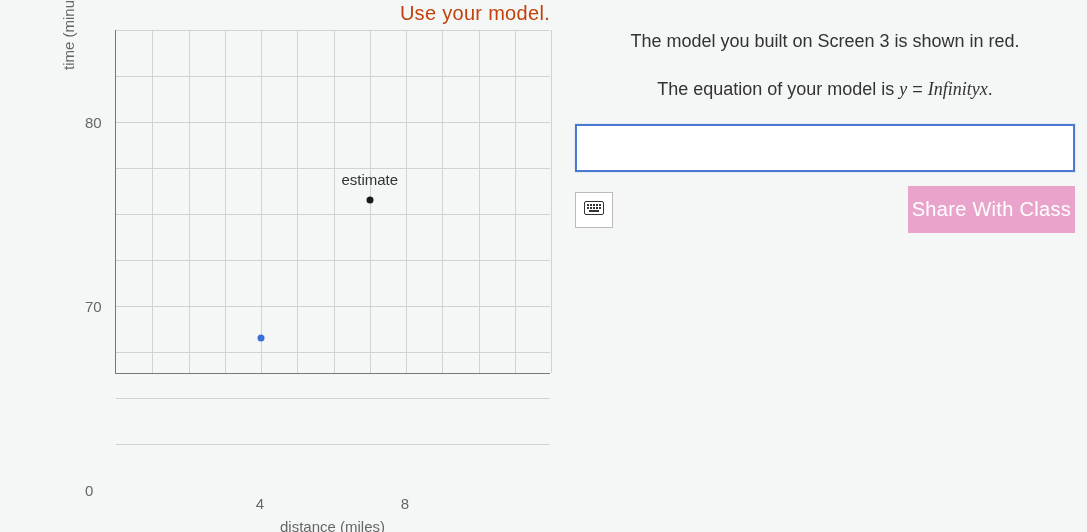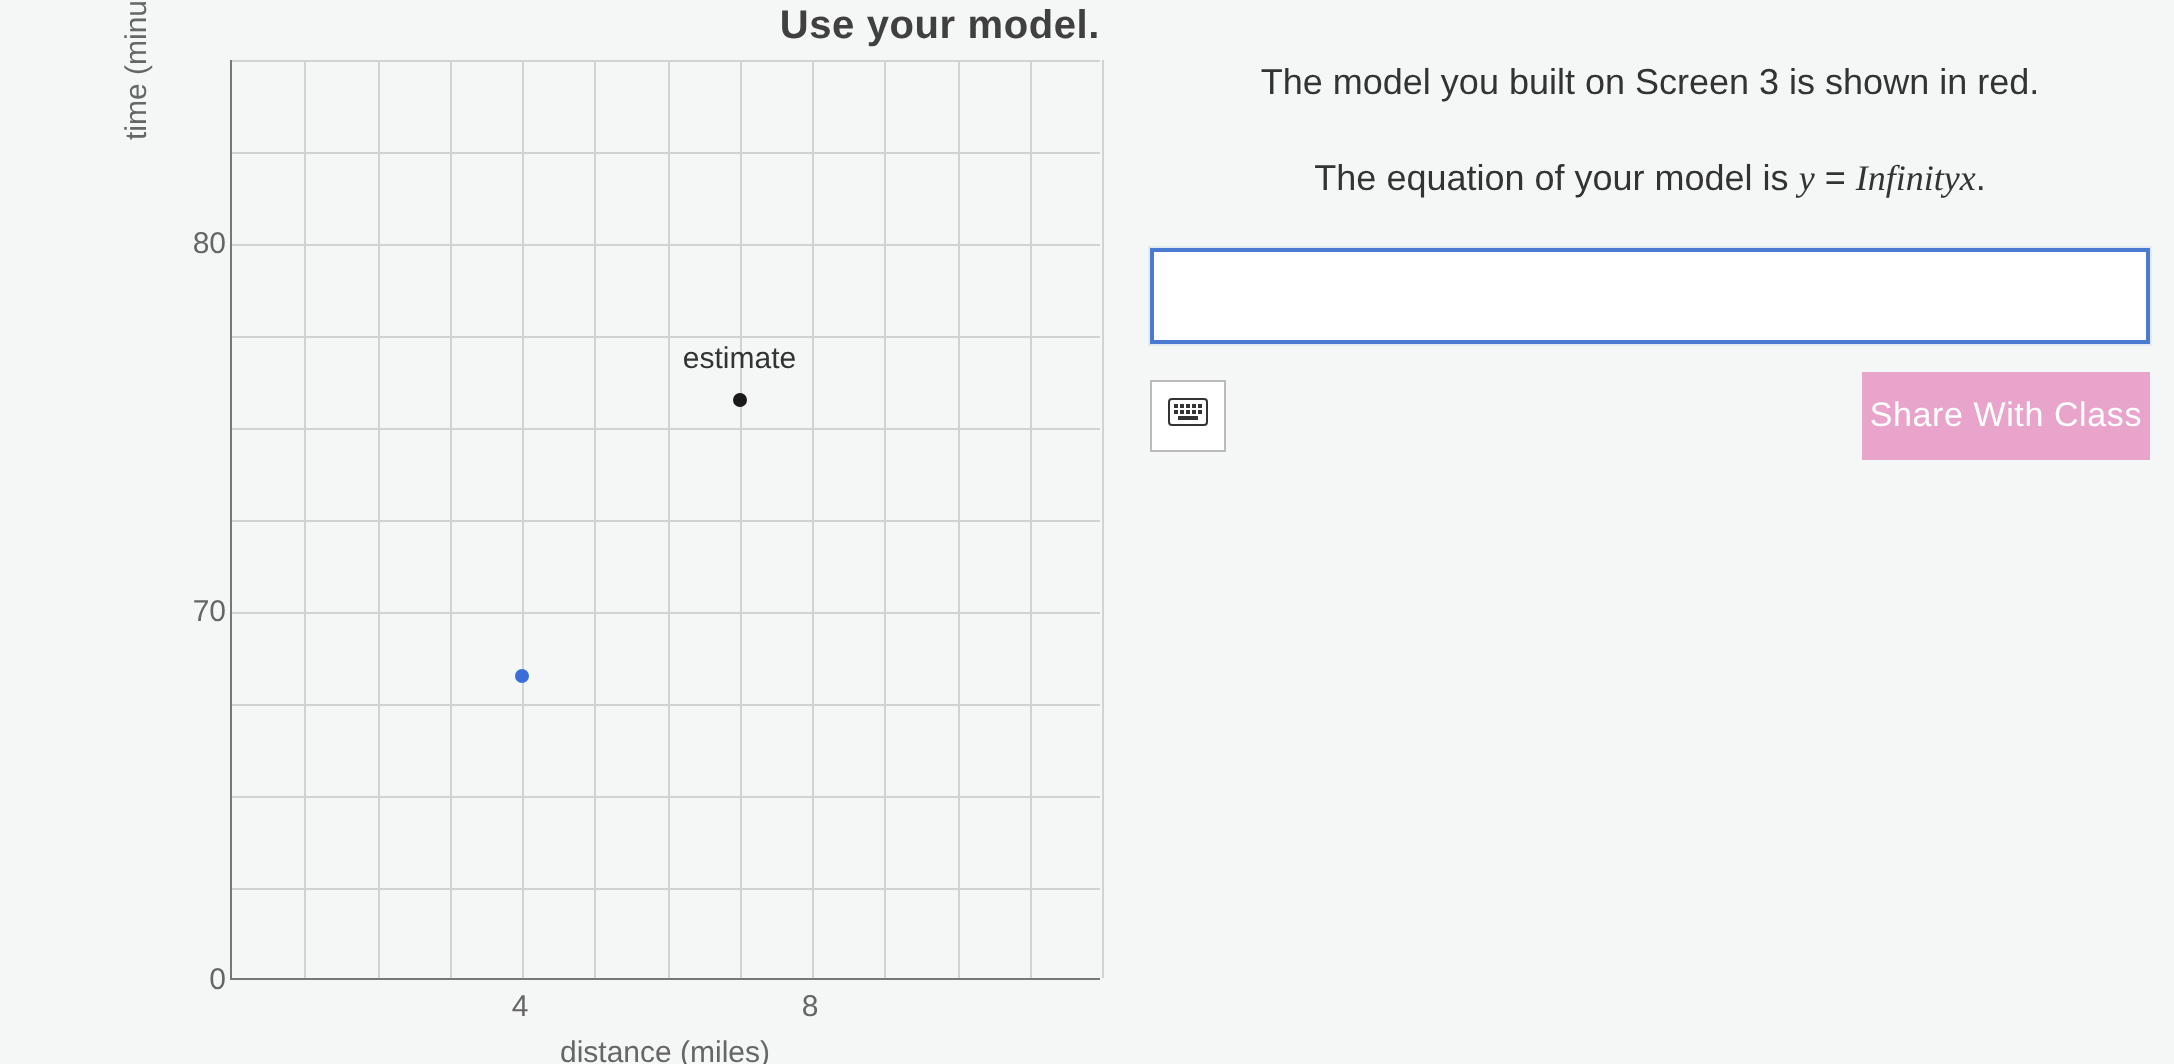--- a/index.html
+++ b/index.html
@@ -12,37 +12,37 @@
   color: #333;
   position: relative;
 }
 .header-title {
   position: absolute;
   top: 2px;
   left: 0;
   width: 550px;
   text-align: right;
   font-size: 20px;
-  color: #404040;
-  font-weight: 700;
+  color: #c2410c;
+  font-weight: 400;
   letter-spacing: 0.3px;
 }
 .chart-area {
   position: absolute;
   left: 30px;
   top: 30px;
   width: 520px;
   height: 495px;
 }
 .chart-grid {
   position: absolute;
   left: 85px;
   top: 0;
   width: 435px;
-  height: 460px;
+  height: 344px;
   border-left: 1.5px solid #777;
   border-bottom: 1.5px solid #777;
 }
 .gridline-v {
   position: absolute;
   top: 0;
   bottom: 0;
   width: 1px;
   background: #cfd3d2;
 }
@@ -50,21 +50,21 @@
   position: absolute;
   left: 0;
   right: 0;
   height: 1px;
   background: #cfd3d2;
 }
 .axis-tick-y {
   position: absolute;
   left: 55px;
   width: 28px;
-  text-align: right;
+  text-align: left;
   font-size: 15px;
   color: #666;
   transform: translateY(-50%);
 }
 .axis-tick-x {
   position: absolute;
   top: 465px;
   width: 40px;
   text-align: center;
   font-size: 15px;
@@ -154,21 +154,21 @@
   justify-content: center;
   cursor: pointer;
   font-size: 15px;
   color: #333;
 }
 .share-btn {
   background: #e9a4cc;
   color: #fff;
   border: none;
   padding: 12px 4px;
-  font-size: 17px;
+  font-size: 20px;
   font-weight: 500;
   cursor: pointer;
   letter-spacing: 0.3px;
 }
 </style>
 </head>
 <body>
 
 <div class="header-title">Use your model.</div>
 

